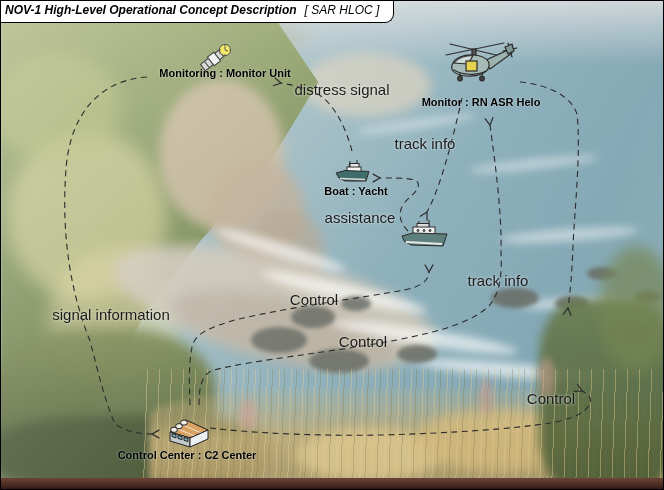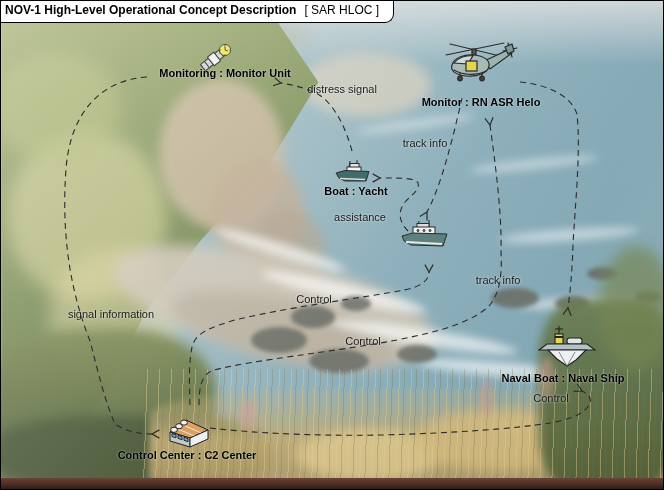--- a/index.html
+++ b/index.html
@@ -60,25 +60,25 @@
   .veil{inset:0;background:linear-gradient(135deg,rgba(255,255,255,.38),rgba(255,255,255,.10) 55%,rgba(255,255,255,.04));}
   .bottom-strip{left:0;top:477px;width:662px;height:11px;background:linear-gradient(#6b4237,#4a2a22 65%,#2e1b16);}
   
   #edges{position:absolute;inset:0;width:662px;height:488px;}
   #edges path.edge{fill:none;stroke:#2b2b2b;stroke-width:1.1;stroke-dasharray:6 4.5;}
   .node{position:absolute;}
   .node svg{display:block;}
   .node-label{position:absolute;left:50%;transform:translateX(-50%);white-space:nowrap;
     font-size:11px;font-weight:bold;color:#000;text-shadow:0 0 2px rgba(255,255,255,.65);}
   .edge-label{position:absolute;transform:translate(-50%,-50%);white-space:nowrap;
-    font-size:11px;color:#1c1c1c;text-shadow:0 0 3px rgba(255,255,255,.75);}
+    font-size:15px;color:#1c1c1c;text-shadow:0 0 3px rgba(255,255,255,.75);}
   
   .title-tab{position:absolute;left:0;top:0;height:19px;background:#fff;
     border-right:1px solid #000;border-bottom:1px solid #000;border-bottom-right-radius:9px;
-    padding:2px 14px 0 4px;font-size:12px;color:#000;white-space:nowrap;z-index:5;}
+    padding:2px 14px 0 4px;font-size:12px;color:#000;white-space:nowrap;z-index:5;font-style:italic;}
   .title-tab .t-main{font-weight:bold;}
   .title-tab .t-tag{font-weight:normal;margin-left:8px;}
 </style>
 </head>
 <body>
 
 <div id="canvas">
 
   <div>
     <div class="ph photo-base"></div>
@@ -220,36 +220,20 @@
         <rect x="14" y="8" width="22" height="7" fill="#f1f1f1"></rect>
         <circle cx="19" cy="11.5" r="1" fill="#8aa"></circle>
           <circle cx="25" cy="11.5" r="1" fill="#8aa"></circle>
           <circle cx="31" cy="11.5" r="1" fill="#8aa"></circle>
         <polygon points="3,17 14,14 48,15 44,27 12,26 5,22" fill="#5d807d"></polygon>
         <path d="M7,23 L43,25" stroke="#e8e8e8" stroke-width="1.8"></path>
       </g>
     </svg>
   </div>
 
-  <div class="node" style="left:537px;top:324px;width:58px;height:46px">
-    <svg width="58" height="46" viewBox="0 0 58 46">
-      <g stroke="#222" stroke-width="1.1">
-        <line x1="21" y1="1" x2="21" y2="9"></line>
-          <line x1="17" y1="4" x2="25" y2="4"></line>
-        <rect x="17" y="9" width="8" height="10" fill="#e9d44e"></rect>
-        <line x1="17" y1="12" x2="25" y2="12" stroke-width="2"></line>
-        <rect x="29" y="13" width="15" height="6" rx="2.5" fill="#dfe4e6"></rect>
-        <polygon points="1,25 9,19 49,19 57,25" fill="#b4c2c8"></polygon>
-        <polygon points="10,25 48,25 38,35 29,41 19,34" fill="#eef1f2"></polygon>
-        <line x1="29" y1="41" x2="21" y2="27" stroke="#666" stroke-width=".8"></line>
-        <line x1="29" y1="41" x2="37" y2="27" stroke="#666" stroke-width=".8"></line>
-      </g>
-    </svg>
-    <div class="node-label" style="top:47px;margin-left:-4px">Naval Boat : Naval Ship</div>
-  </div>
 
   <div class="node" style="left:162px;top:411px;width:50px;height:36px">
     <svg width="50" height="36" viewBox="0 0 50 36">
       <g stroke="#222" stroke-width="1">
         <polygon points="7,20 23,8 45,18 27,26" fill="#d9a263"></polygon>
         <line x1="12.3" y1="16" x2="34.3" y2="25" stroke="#f3e6d2"></line>
         <line x1="17.6" y1="12" x2="39.6" y2="21.5" stroke="#f3e6d2"></line>
         <ellipse cx="11" cy="17.8" rx="3.4" ry="2.6" fill="#f5f0e6"></ellipse>
         <ellipse cx="16" cy="14.2" rx="3.4" ry="2.6" fill="#f5f0e6"></ellipse>
         <ellipse cx="21" cy="10.6" rx="3.4" ry="2.6" fill="#f5f0e6"></ellipse>

